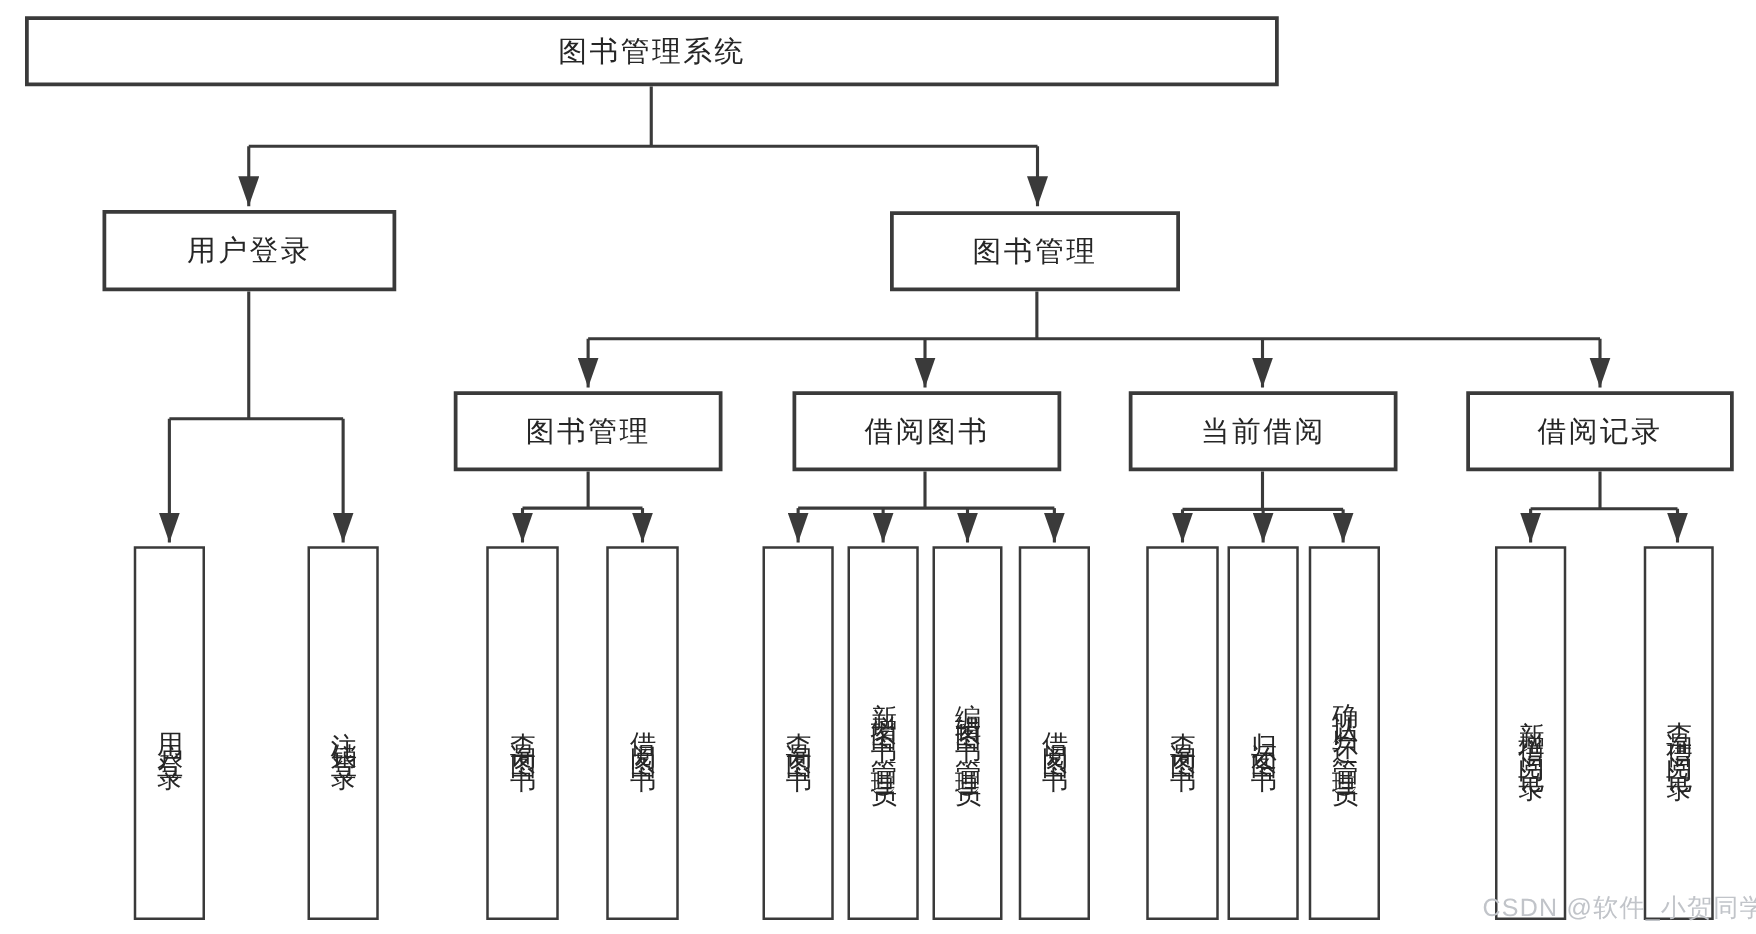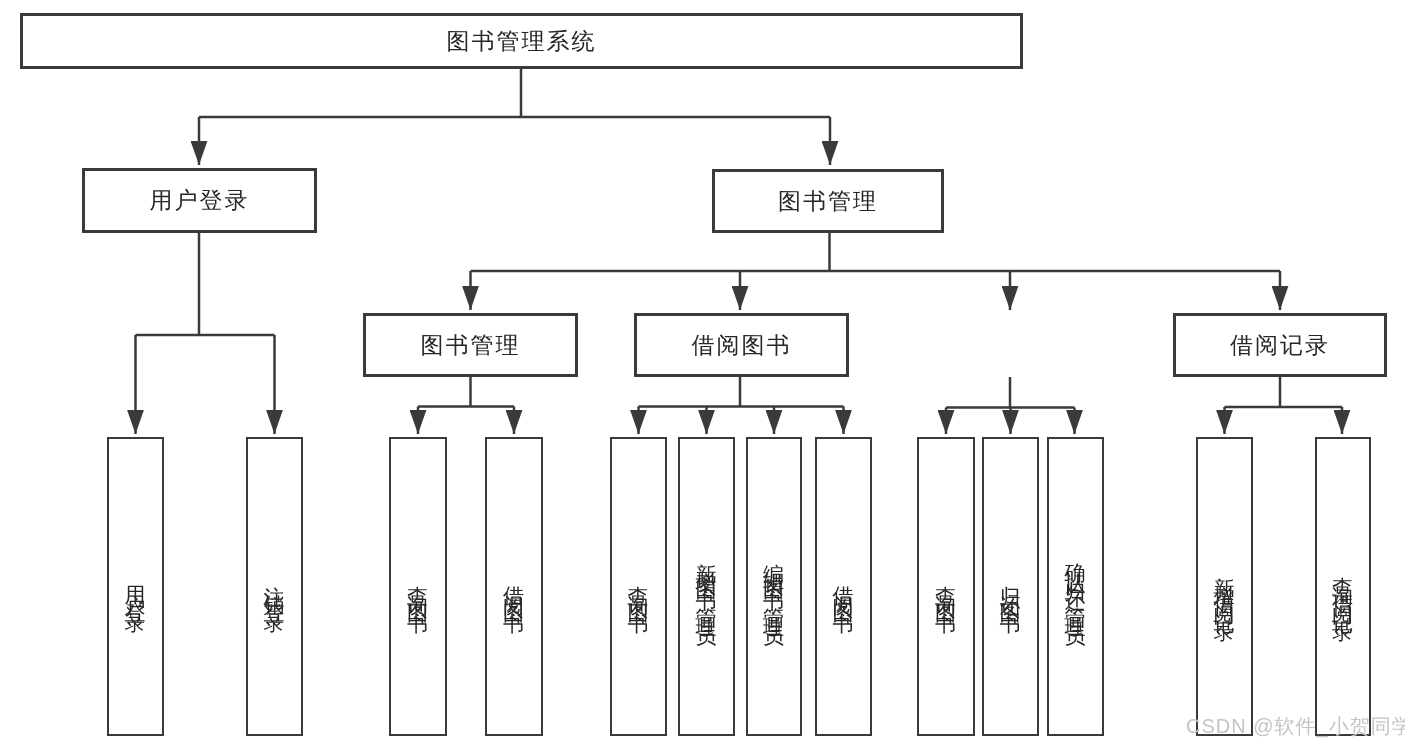--- a/index.html
+++ b/index.html
@@ -97,20 +97,21 @@
     </g>
   </svg>
 
   <div class="hbox" style="left:20px; top:13px; width:1003px; height:56px;">图书管理系统</div>
 
   <div class="hbox" style="left:82px; top:168px; width:235px; height:65px;">用户登录</div>
   <div class="hbox" style="left:712px; top:169px; width:232px; height:64px;">图书管理</div>
 
   <div class="hbox" style="left:363px; top:313px; width:215px; height:64px;">图书管理</div>
   <div class="hbox" style="left:634px; top:313px; width:215px; height:64px;">借阅图书</div>
+  <div class="hbox" style="left:903px; top:313px; width:215px; height:64px;">当前借阅</div>
   <div class="hbox" style="left:1173px; top:313px; width:214px; height:64px;">借阅记录</div>
 
   <div class="vbox" style="left:107px; width:57px;">
     <span class="vtext">用户登录</span>
   </div>
   <div class="vbox" style="left:246px; width:57px;">
     <span class="vtext">注销登录</span>
   </div>
 
   <div class="vbox" style="left:389px; width:58px;">

